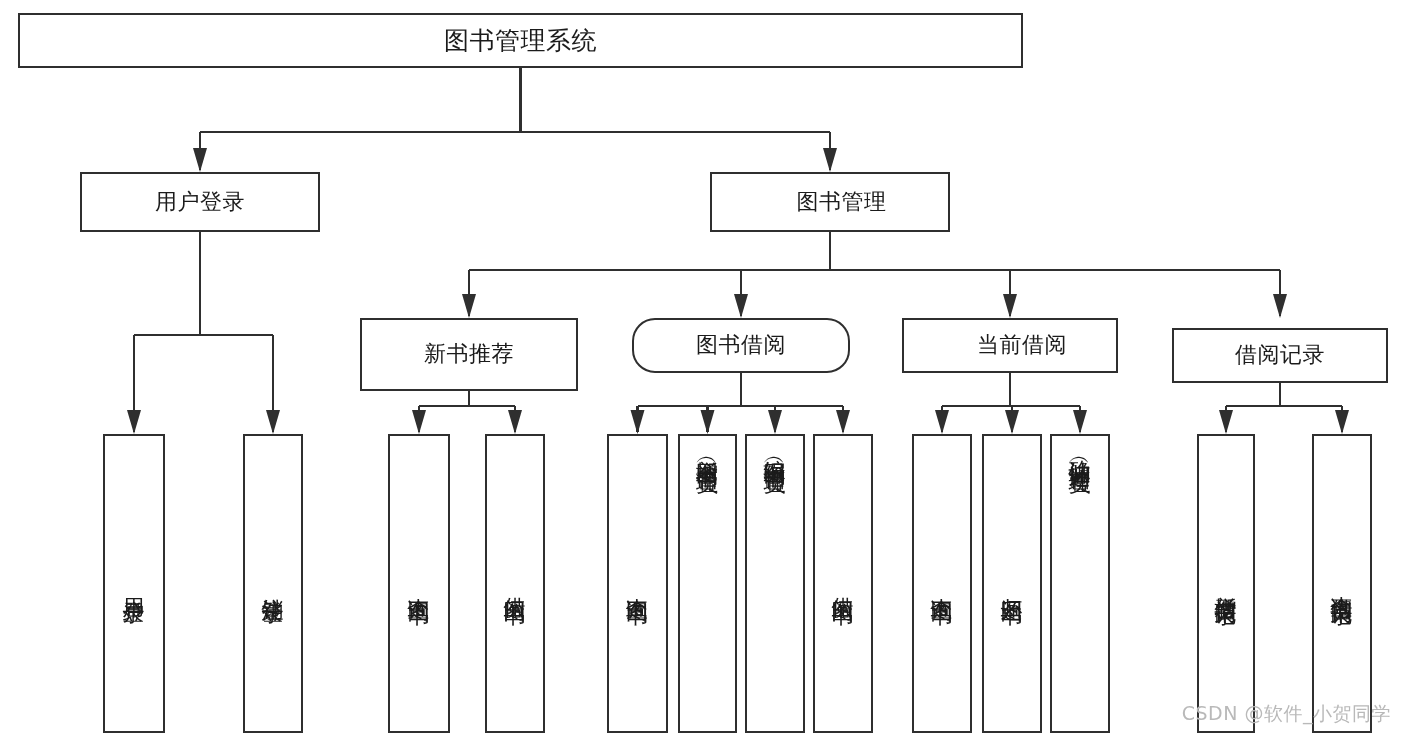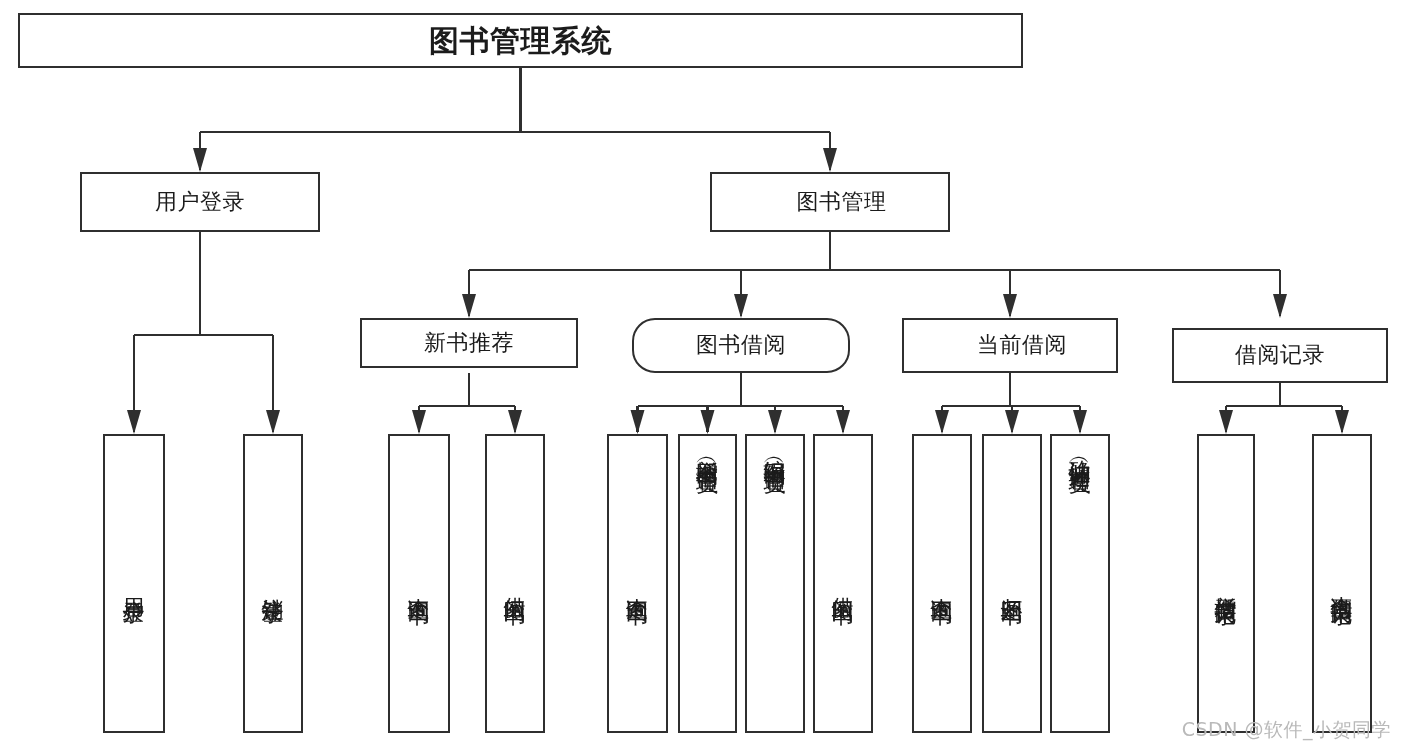--- a/index.html
+++ b/index.html
@@ -41,22 +41,21 @@
     text-align: center;
     line-height: 1.12;
   }
   
   .node.h .label {
     font-size: 22px;
     letter-spacing: 0.5px;
     white-space: nowrap;
   }
   .node.root .label {
-    font-size: 30px;
-    font-weight: bold;
+    font-size: 25px;
   }
   
   .node.v {
     align-items: flex-start;
     justify-content: center;
     padding-top: 0;
   }
   .node.v .label {
     writing-mode: vertical-rl;
     text-orientation: upright;
@@ -70,21 +69,21 @@
   }
   .node.v.topaligned {
     align-items: flex-start;
   }
   .node.v.topaligned .label {
     margin-top: 6px;
   }
   #watermark {
     position: absolute;
     right: 14px;
-    bottom: 4px;
+    bottom: 20px;
     font-size: 19px;
     color: #b9b9b9;
     letter-spacing: 0.5px;
     white-space: nowrap;
     user-select: none;
   }
 </style>
 </head>
 <body>
 
@@ -146,21 +145,21 @@
   <div id="nodes-layer">
       <div class="node h root" style="left: 18px; top: 13px; width: 1005px; height: 55px; border-color: rgb(47, 47, 47); background: rgb(255, 255, 255); color: rgb(27, 27, 27);">
         <span class="label">图书管理系统</span>
       </div>
       <div class="node h" style="left: 80px; top: 172px; width: 240px; height: 60px; border-color: rgb(47, 47, 47); background: rgb(255, 255, 255); color: rgb(27, 27, 27);">
         <span class="label">用户登录</span>
       </div>
       <div class="node h" style="left: 710px; top: 172px; width: 240px; height: 60px; border-color: rgb(47, 47, 47); background: rgb(255, 255, 255); color: rgb(27, 27, 27); padding-left: 23px;">
         <span class="label">图书管理</span>
       </div>
-      <div class="node h" style="left: 360px; top: 318px; width: 218px; height: 50px; border-color: rgb(47, 47, 47); background: rgb(255, 255, 255); color: rgb(27, 27, 27);">
+      <div class="node h" style="left: 360px; top: 318px; width: 218px; height: 73px; border-color: rgb(47, 47, 47); background: rgb(255, 255, 255); color: rgb(27, 27, 27);">
         <span class="label">新书推荐</span>
       </div>
       <div class="node h" style="left: 632px; top: 318px; width: 218px; height: 55px; border-color: rgb(47, 47, 47); background: rgb(255, 255, 255); color: rgb(27, 27, 27); border-radius: 23px;">
         <span class="label">图书借阅</span>
       </div>
       <div class="node h" style="left: 902px; top: 318px; width: 216px; height: 55px; border-color: rgb(47, 47, 47); background: rgb(255, 255, 255); color: rgb(27, 27, 27); padding-left: 24px;">
         <span class="label">当前借阅</span>
       </div>
       <div class="node h" style="left: 1172px; top: 328px; width: 216px; height: 55px; border-color: rgb(47, 47, 47); background: rgb(255, 255, 255); color: rgb(27, 27, 27);">
         <span class="label">借阅记录</span>

